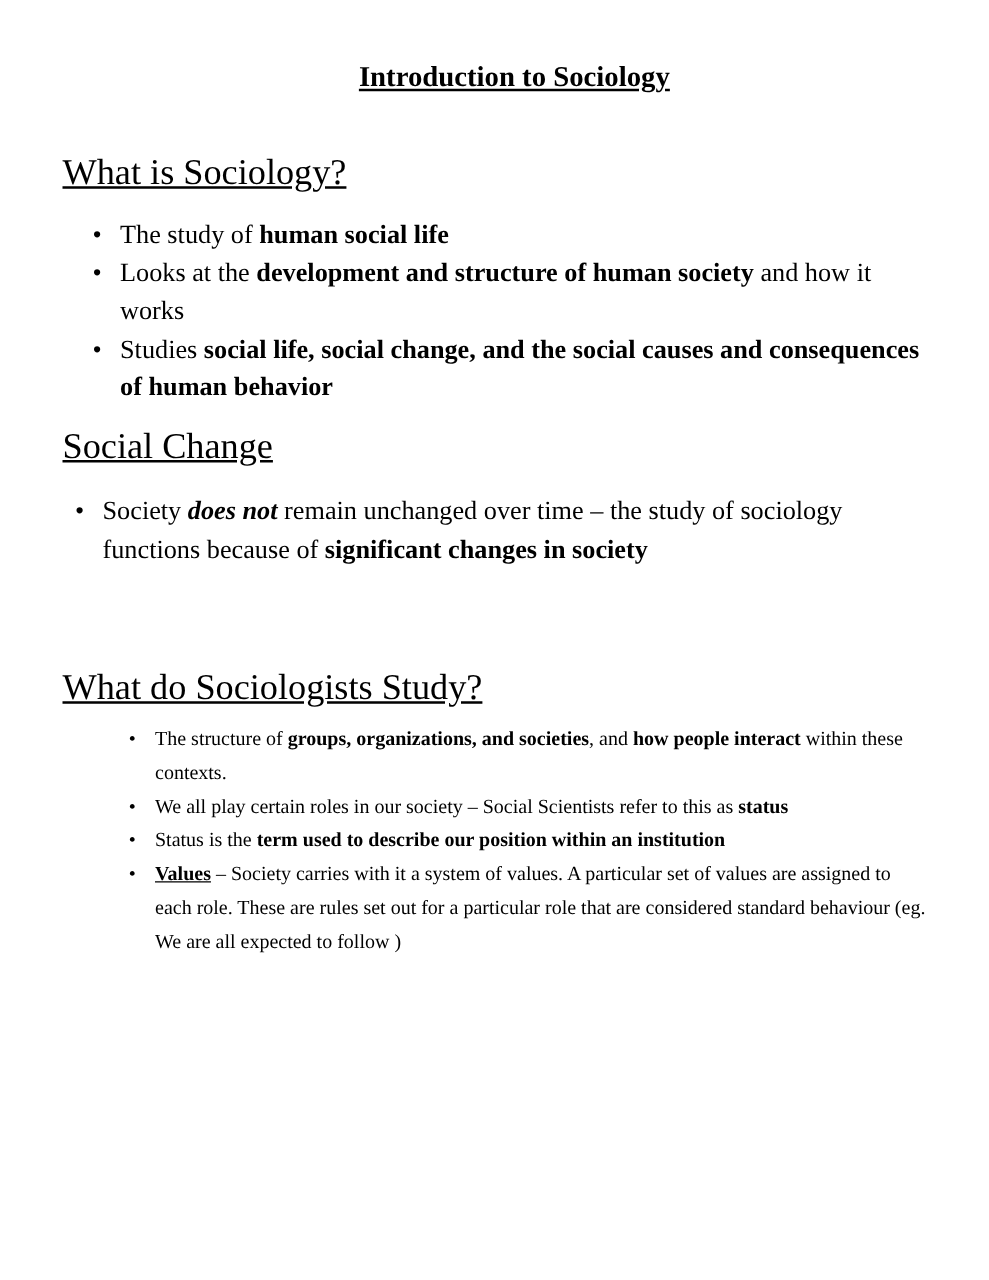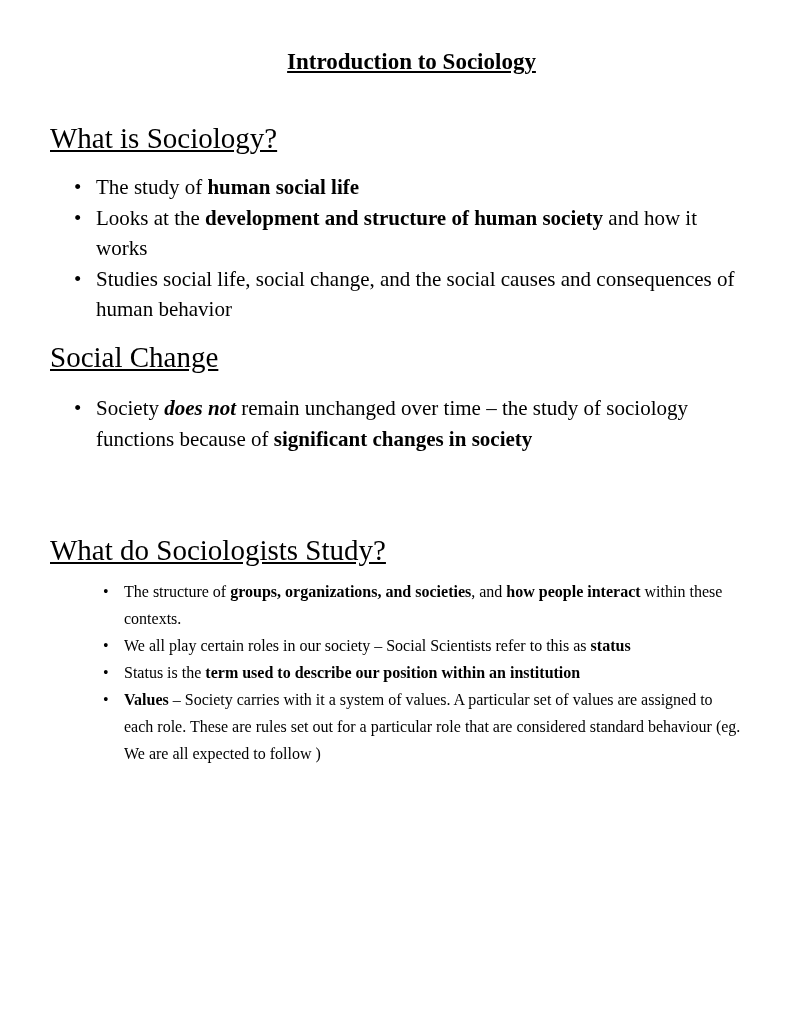--- a/index.html
+++ b/index.html
@@ -18,27 +18,27 @@
 </style>
 </head>
 <body>
 
 <div class="title">Introduction to Sociology</div>
 
 <div class="heading" style="top:123px">What is Sociology?</div>
 <ul class="big" style="top:172px; left:50px; width:700px;">
     <li><span>The study of </span><span style="font-weight: bold;">human social life</span></li>
     <li><span>Looks at the </span><span style="font-weight: bold;">development and structure of human society</span><span> and how it works</span></li>
-    <li><span>Studies </span><span style="font-weight: normal;">social life, social change, and the social causes and consequences of human behavior</span></li>
+    <li><span>Studies </span><span style="font-weight: bold;">social life, social change, and the social causes and consequences of human behavior</span></li>
   </ul>
 
 <div class="heading" style="top:342px">Social Change</div>
-<ul class="big" style="top:393px; left:50px; width:700px;">
+<ul class="big" style="top:393px; left:36px; width:700px;">
     <li><span>Society </span><span style="font-weight: bold; font-style: italic;">does not</span><span> remain unchanged over time – the study of sociology functions because of </span><span style="font-weight: bold;">significant changes in society</span></li>
   </ul>
 
 <div class="heading" style="top:535px">What do Sociologists Study?</div>
 <ul class="small" style="top:578px; left:101px; width:640px;">
     <li><span>The structure of </span><span style="font-weight: bold;">groups, organizations, and societies</span><span>, and </span><span style="font-weight: bold;">how people interact</span><span> within these contexts.</span></li>
     <li class="gap"><span>We all play certain roles in our society – Social Scientists refer to this as </span><span style="font-weight: bold;">status</span></li>
     <li><span>Status is the </span><span style="font-weight: bold;">term used to describe our position within an institution</span></li>
-    <li class="gap"><span style="font-weight: bold;">Values</span><span> – Society carries with it a system of values.  A particular set of values are assigned to each role.  These are rules set out for a particular role that are considered standard behaviour (eg. We are all expected to follow )</span></li>
+    <li class="gap"><span style="font-weight: bold; text-decoration: underline;">Values</span><span> – Society carries with it a system of values.  A particular set of values are assigned to each role.  These are rules set out for a particular role that are considered standard behaviour (eg. We are all expected to follow )</span></li>
   </ul>
 
 </body></html>

